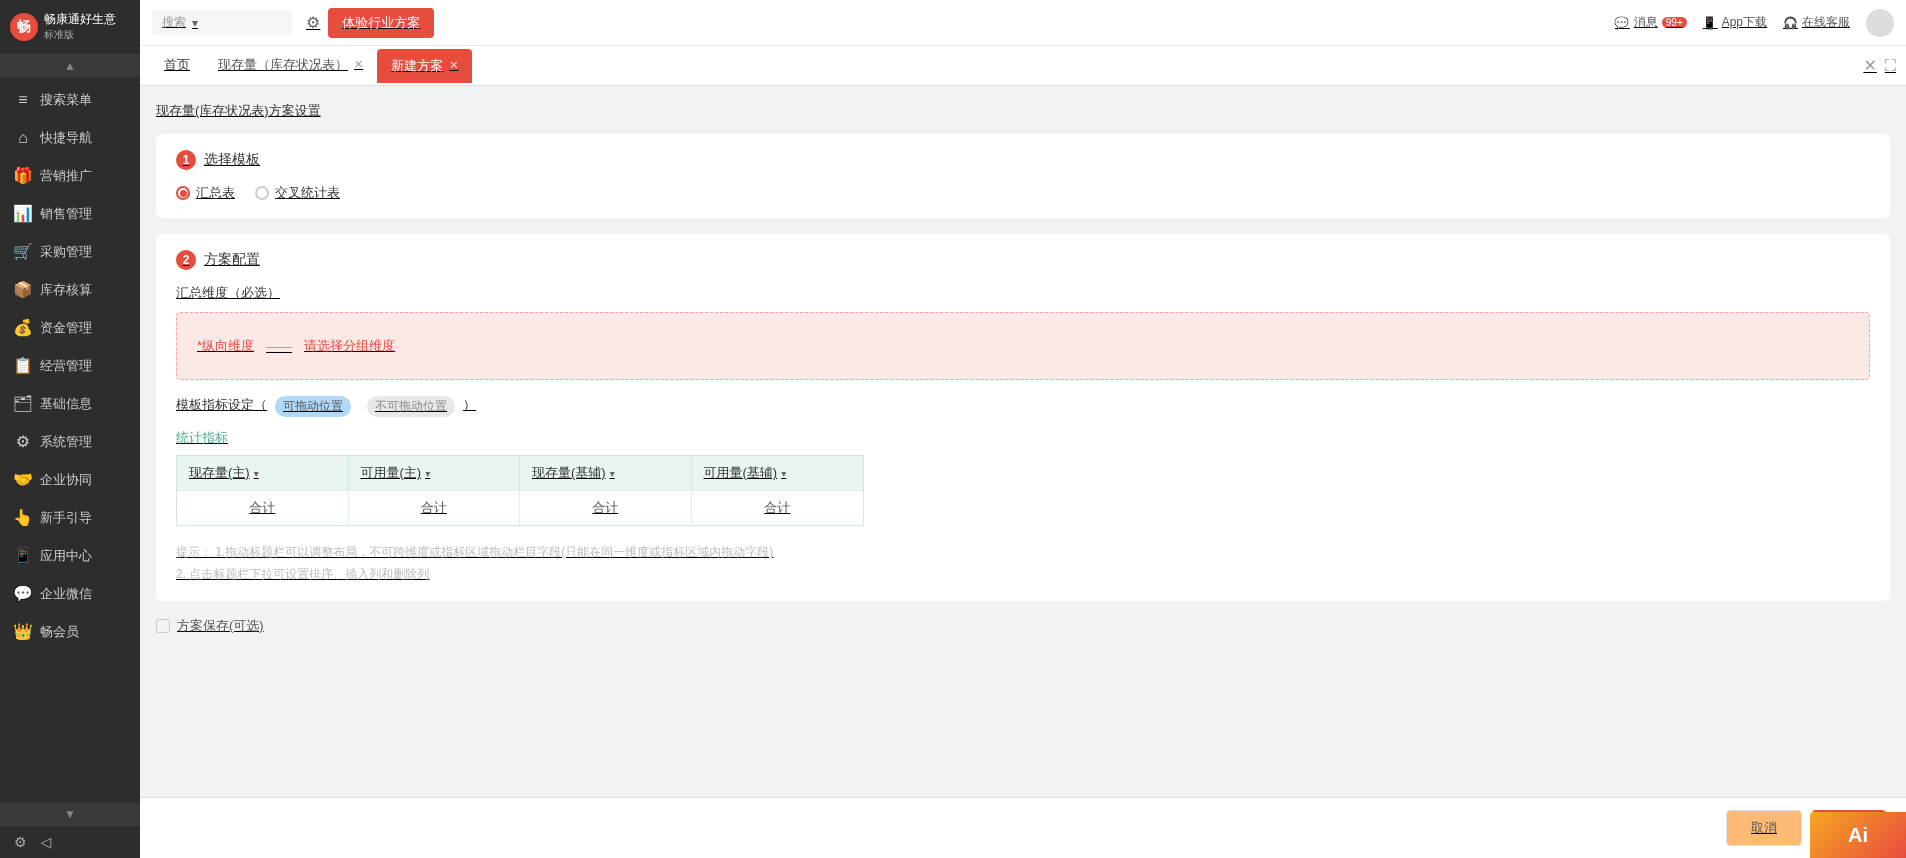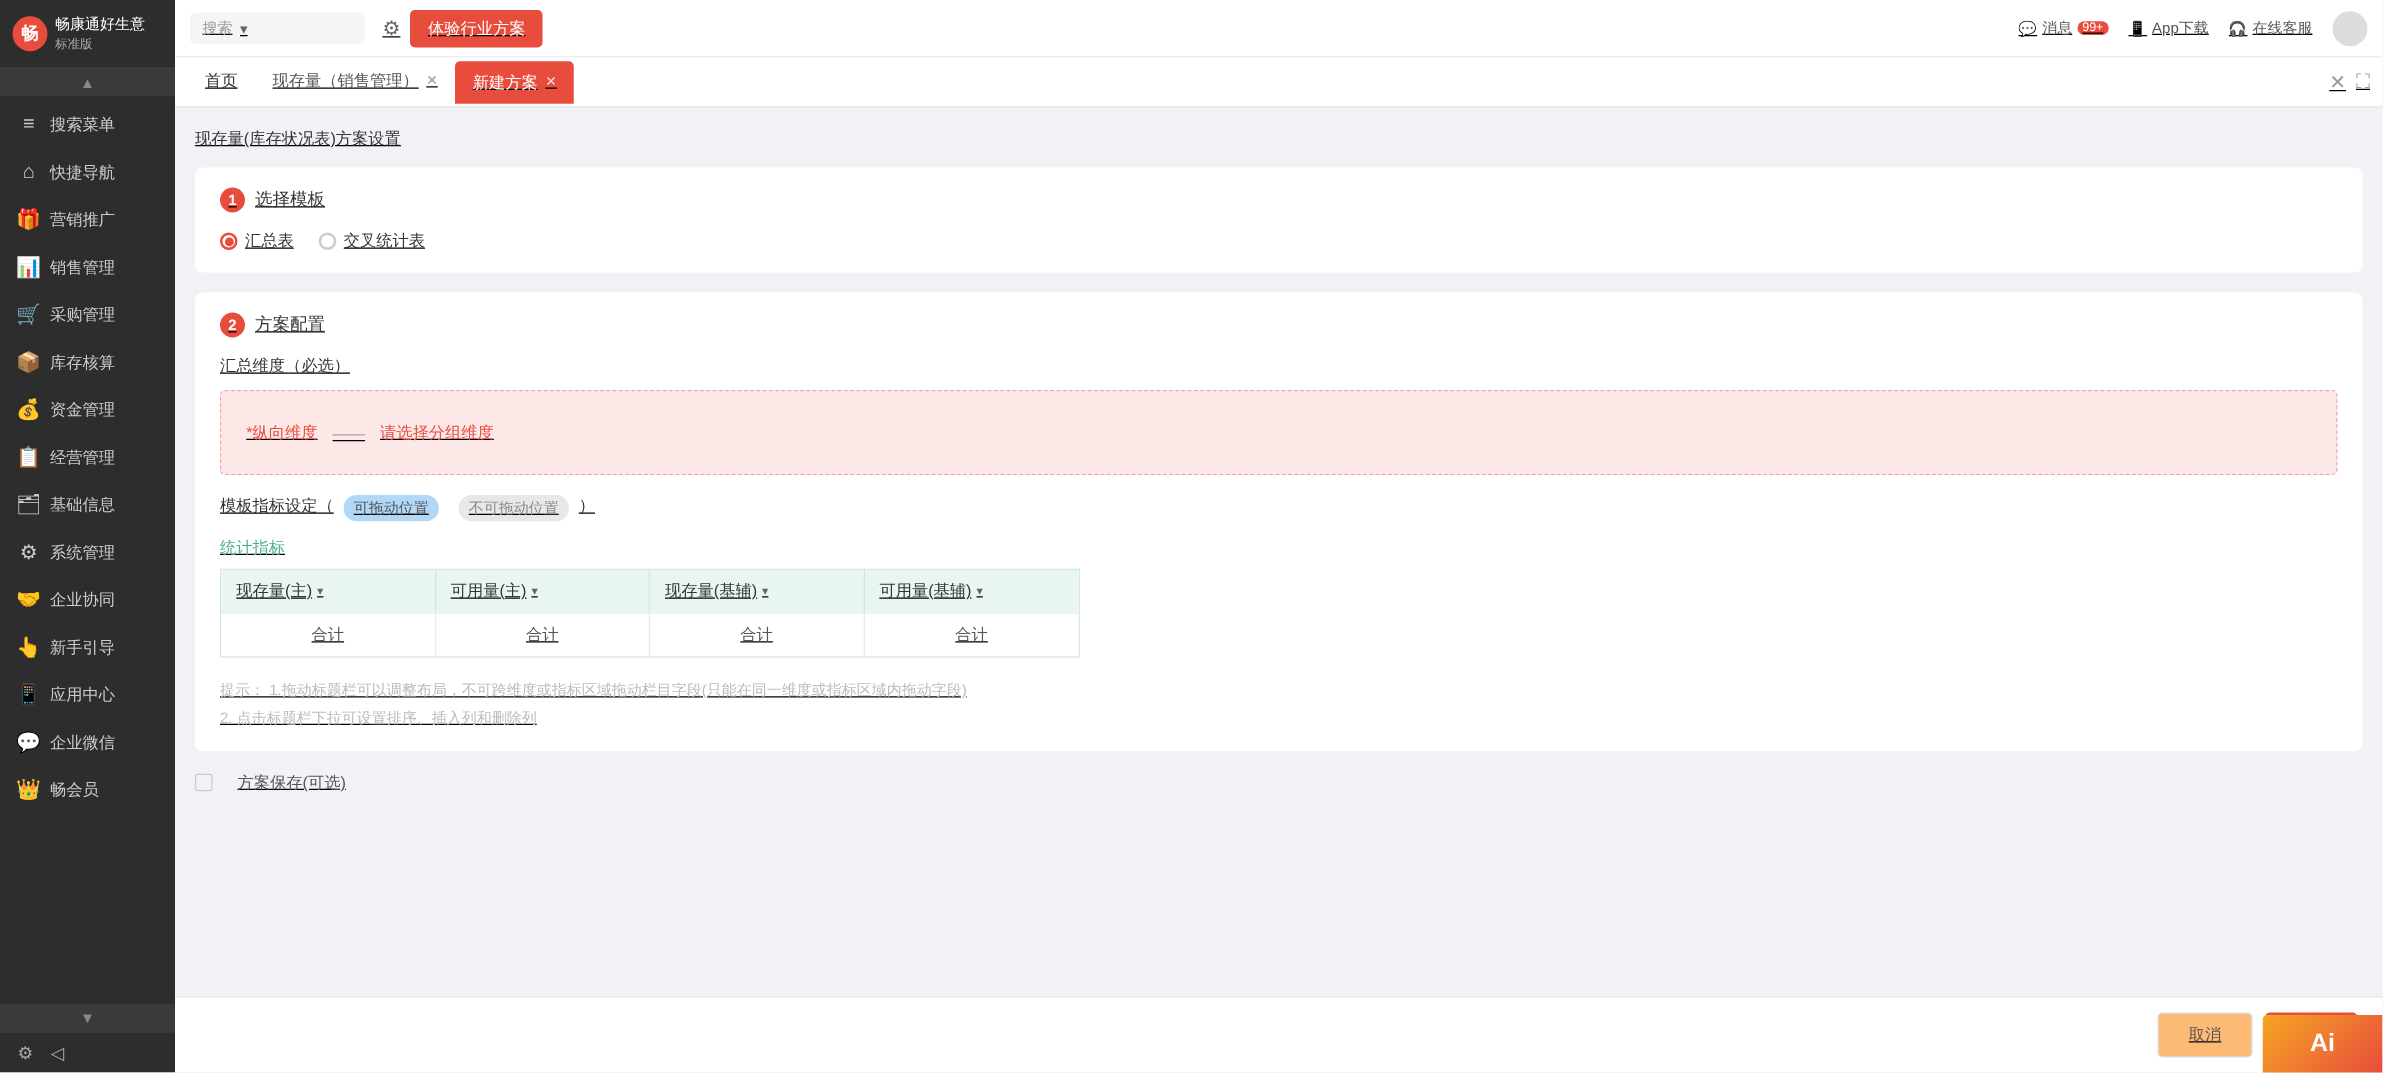--- a/index.html
+++ b/index.html
@@ -231,21 +231,21 @@
     .th-chevron { font-size: 10px; color: #666; }
 
     .tips {
       margin-top: 16px;
       font-size: 12px; color: #bbb;
       line-height: 1.8;
     }
     .tips-title { color: #bbb; }
 
     .save-option {
-      display: flex; align-items: center; gap: 20px;
+      display: flex; align-items: center; gap: 7px;
       margin-top: 8px;
     }
     .save-checkbox {
       width: 14px; height: 14px;
       border: 1px solid #ccc;
       border-radius: 2px; cursor: pointer;
     }
     .save-label { font-size: 13px; color: #555; }
 
     
@@ -407,21 +407,21 @@
       </div>
       <div class="topbar-avatar"></div>
     </div>
   </div>
 
   <div class="tabs">
     <div class="tab home">
       <span>首页</span>
     </div>
     <div class="tab normal">
-      <span>现存量（销售管理）</span>
+      <span>现存量（库存状况表）</span>
       <span class="tab-close">✕</span>
     </div>
     <div class="tab active-tab">
       <span>新建方案</span>
       <span class="tab-close">✕</span>
     </div>
     <div class="tab-actions">
       <span class="tab-action-btn">✕</span>
       <span class="tab-action-btn">⛶</span>
     </div>

